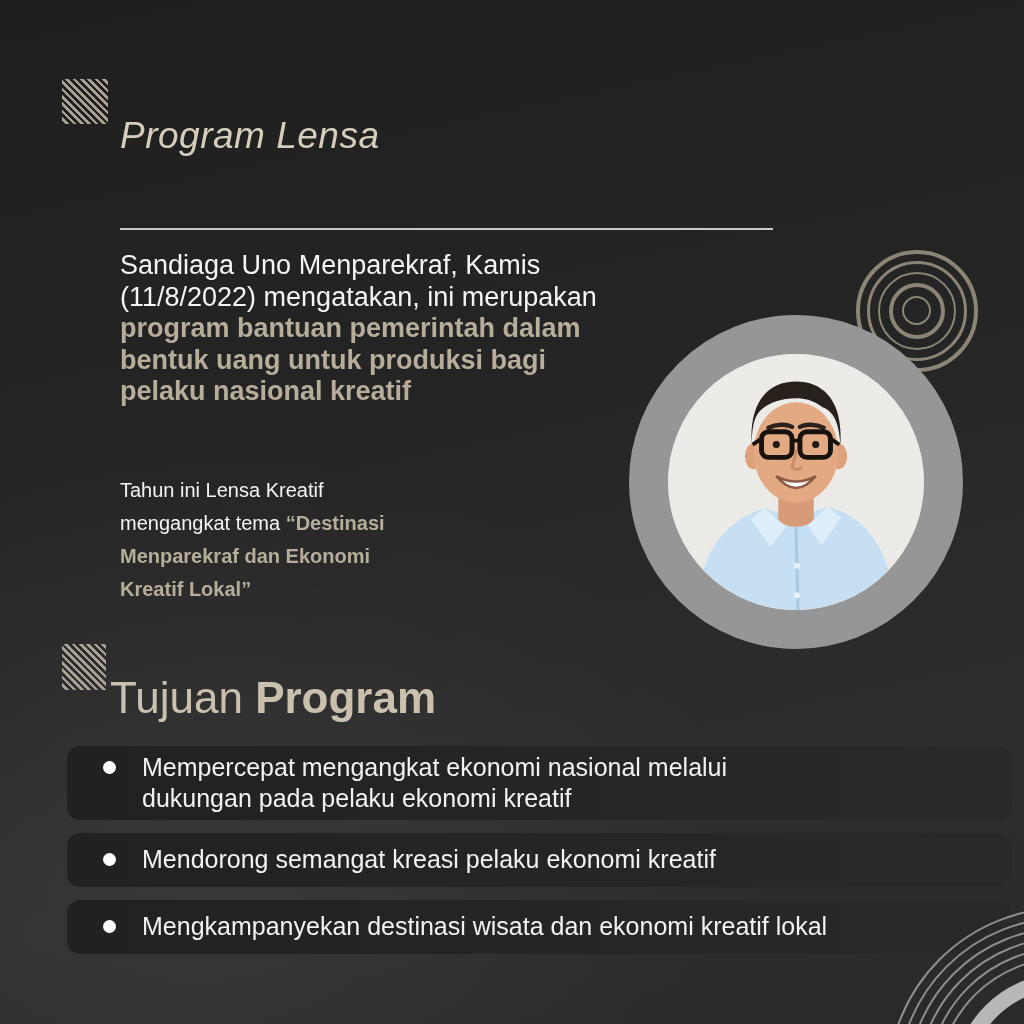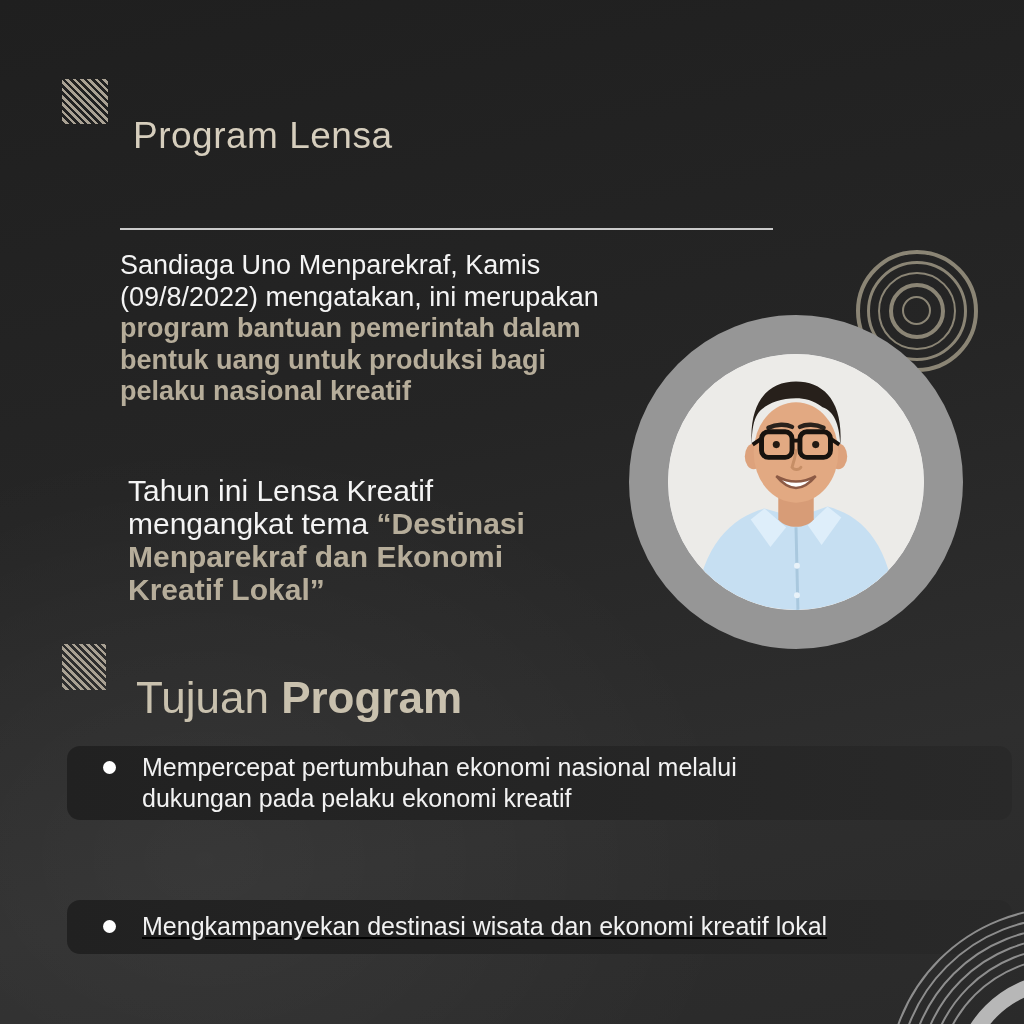--- a/index.html
+++ b/index.html
@@ -13,43 +13,43 @@
   .abs{position:absolute;}
   
   .hatch{
     background:repeating-linear-gradient(45deg,
       rgba(0,0,0,0) 0px, rgba(0,0,0,0) 2.6px,
       #a9a193 2.6px, #a9a193 5.2px);
   }
   .sq1{left:62px;top:79px;width:46px;height:45px;}
   .sq2{left:62px;top:644px;width:44px;height:46px;}
   
-  .title{left:133px;top:116px;color:#d6cebd;font-size:37px;line-height:39px;letter-spacing:.5px;}
+  .title{left:120px;top:116px;color:#d6cebd;font-size:37px;line-height:39px;letter-spacing:.5px;font-style:italic;}
   .title .light{display:block;font-weight:400;}
   .title .bold{display:block;font-weight:700;}
   .divider{left:120px;top:228px;width:653px;height:2px;background:#d9d9d9;opacity:.92;}
   
   .para{white-space:pre-line;margin:0;}
   .para1{left:120px;top:250px;font-size:27px;line-height:31.5px;width:640px;}
-  .para2{left:128px;top:474px;font-size:30px;line-height:33px;width:560px;}
+  .para2{left:120px;top:474px;font-size:20px;line-height:33px;width:560px;}
   .white{color:#f4f4f4;font-weight:400;}
   .beige-bold{color:#b6ad9a;font-weight:700;}
   
-  .h2{left:136px;top:674px;font-size:44px;line-height:48px;color:#c9c1ae;margin:0;font-weight:400;}
+  .h2{left:110px;top:674px;font-size:44px;line-height:48px;color:#c9c1ae;margin:0;font-weight:400;}
   .h2 .bold{font-weight:700;}
   
   .goal{
     left:67px;width:945px;box-sizing:border-box;border-radius:13px;
     background:linear-gradient(90deg,#212121,#292929);
     display:flex;align-items:flex-start;
     padding-left:36px;padding-right:30px;
   }
   .g1{top:746px;height:74px;padding-top:6px;}
   .g2{top:833px;height:54px;padding-top:11px;}
-  .g3{top:900px;height:54px;padding-top:11px;text-decoration:underline;}
+  .g3{top:900px;height:54px;padding-top:11px;}
   .dot{flex:none;width:13px;height:13px;border-radius:50%;background:#ffffff;margin-top:9px;margin-right:26px;}
   .goal-text{font-size:25px;line-height:31px;color:#f2f2f2;white-space:pre-line;}
   
   .ring{position:absolute;border-radius:50%;border-style:solid;border-color:#8b8575;}
   .rings-top{z-index:2;}
   
   .photo{
     left:629px;top:315px;width:256px;height:256px;border-radius:50%;
     border:39px solid #969696;background:#ededed;z-index:3;overflow:hidden;
   }
@@ -64,21 +64,21 @@
 <div class="canvas">
 
   <div class="abs hatch sq1"></div>
 
   <h1 class="abs title" style="margin:0;">
     <span class="light">Program Lensa</span>
   </h1>
   <div class="abs divider"></div>
 
   <p class="abs para para1"><span class="white">Sandiaga Uno Menparekraf, Kamis
-(09/8/2022) mengatakan, ini merupakan
+(11/8/2022) mengatakan, ini merupakan
 </span><span class="beige-bold">program bantuan pemerintah dalam
 bentuk uang untuk produksi bagi
 pelaku nasional kreatif</span></p>
 
   <p class="abs para para2"><span class="white">Tahun ini Lensa Kreatif
 mengangkat tema </span><span class="beige-bold">“Destinasi
 Menparekraf dan Ekonomi
 Kreatif Lokal”</span></p>
 
   <div class="rings-top">
@@ -138,22 +138,26 @@
   </div>
 
   <div class="abs hatch sq2"></div>
   <h2 class="abs h2">
     <span>Tujuan</span>
     <span class="bold">Program</span>
   </h2>
 
   <div class="abs goal g1">
     <span class="dot"></span>
-    <span class="goal-text">Mempercepat pertumbuhan ekonomi nasional melalui
+    <span class="goal-text">Mempercepat mengangkat ekonomi nasional melalui
 dukungan pada pelaku ekonomi kreatif</span>
+  </div>
+  <div class="abs goal g2">
+    <span class="dot"></span>
+    <span class="goal-text">Mendorong semangat kreasi pelaku ekonomi kreatif</span>
   </div>
   <div class="abs goal g3">
     <span class="dot"></span>
     <span class="goal-text">Mengkampanyekan destinasi wisata dan ekonomi kreatif lokal</span>
   </div>
 
   <div>
     <div class="corner-thick" style="left:953px;top:973px;width:190px;height:190px;"></div>
     <div class="corner-thin" style="left:937px;top:957px;width:250px;height:250px;"></div>
     <div class="corner-thin" style="left:927px;top:947px;width:270px;height:270px;"></div>

